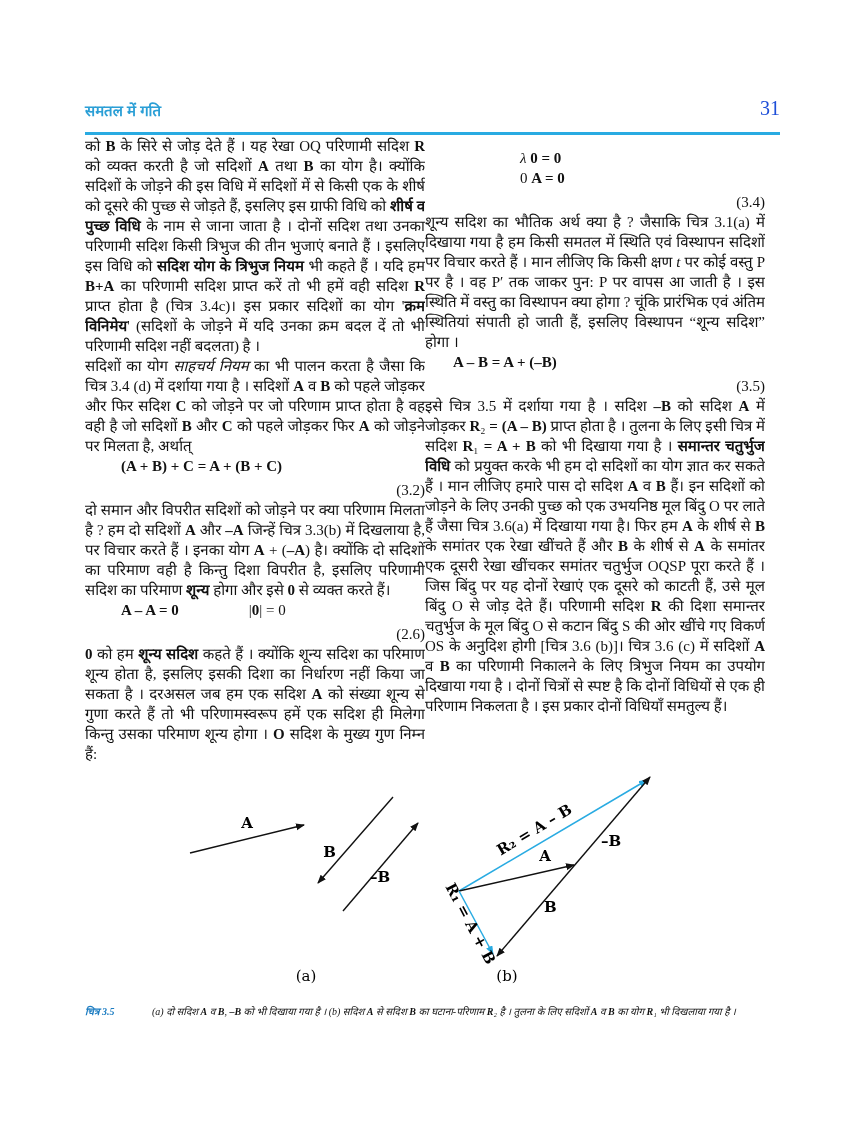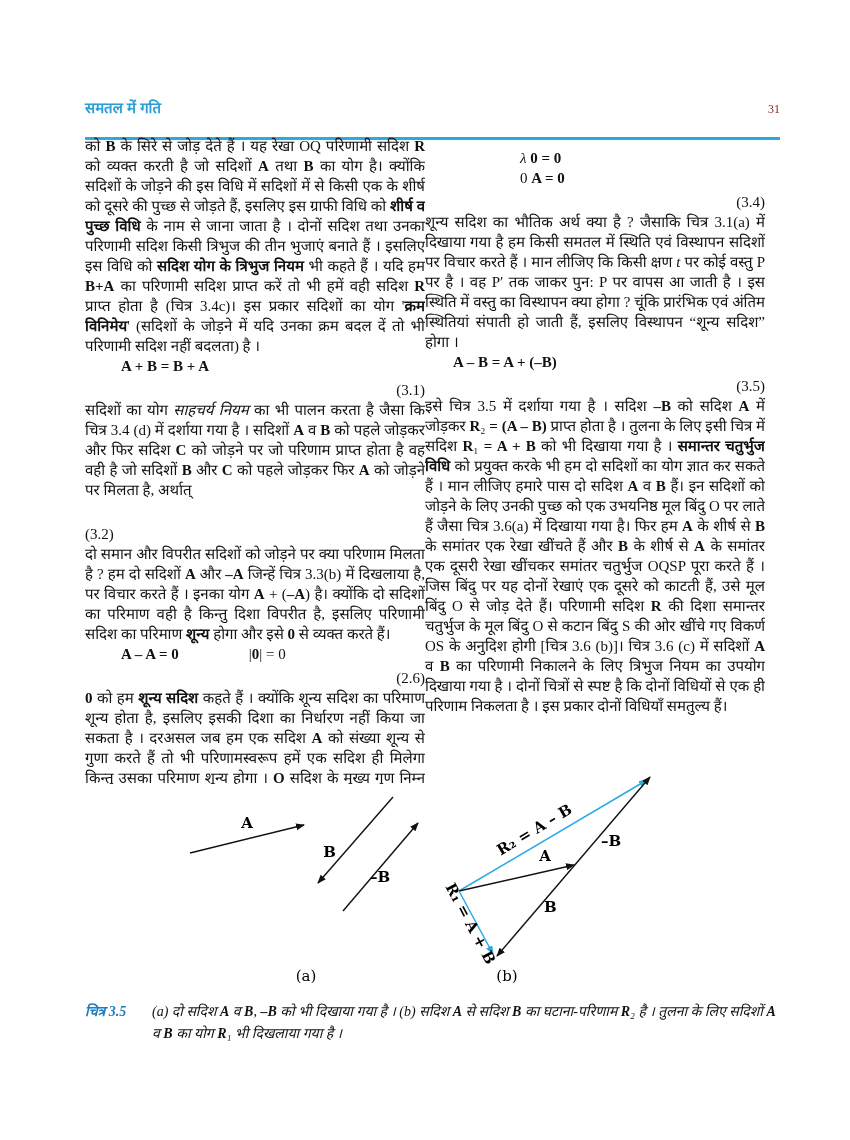--- a/index.html
+++ b/index.html
@@ -4,66 +4,63 @@
 <style>
   html,body{margin:0;padding:0;background:#e8e8e8;}
   .page{
     position:relative;width:850px;height:1140px;background:#ffffff;margin:0 auto;
     font-family:"Liberation Serif","DejaVu Serif",serif;color:#111;overflow:hidden;
   }
   
   .header{
     position:absolute;left:85px;top:97px;width:695px;
     display:flex;justify-content:space-between;align-items:flex-end;
-    border-bottom:3px solid #29abe2;padding-bottom:20px;
+    border-bottom:3px solid #29abe2;padding-bottom:12px;
   }
   .header .title{color:#2b9fd6;font-weight:bold;font-size:15px;font-family:"Liberation Sans","DejaVu Sans",sans-serif;}
-  .header .pnum{color:#7f1d1d;font-size:12px;}
+  .header .pnum{color:#1d4ed8;font-size:20px;}
   
   .content{position:absolute;left:85px;top:136px;width:695px;display:flex;}
   .col{width:340px;height:648px;overflow:hidden;text-align:justify;font-size:15px;line-height:20px;}
   .para{margin:0;}
   .para b{font-weight:bold;}
   .eqrow{display:flex;justify-content:space-between;line-height:20px;white-space:nowrap;}
   .eqc span{display:inline-block;}
   .eqc span + span{margin-left:70px;}
   .eqn{text-align:right;margin-top:24px;}
   
   .figure{position:absolute;left:85px;top:770px;width:695px;height:230px;}
   .figure svg{display:block;}
   .veclabel{font-weight:bold;font-size:15px;font-family:"DejaVu Serif","Liberation Serif",serif;}
   .panelcap{font-size:15px;font-family:"DejaVu Serif","Liberation Serif",serif;}
   
   .figcaption{
     position:absolute;left:85px;top:1001px;width:700px;display:flex;
-    font-style:italic;font-size:14px;line-height:22px;
+    font-style:italic;font-size:10px;line-height:22px;align-items:center;
   }
   .figlabel{color:#1d7dc2;font-weight:bold;width:67px;flex:none;font-style:italic;}
   .figtext{flex:1;}
   .figtext b{font-weight:bold;}
 </style>
 </head>
 <body>
 
 <div class="page">
 
   <div class="header">
     <span class="title">समतल में गति</span>
     <span class="pnum">31</span>
   </div>
 
   <div class="content">
     <div class="col">
         <div class="para">को <b>B</b> के सिरे से जोड़ देते हैं । यह रेखा OQ परिणामी सदिश <b>R</b> को व्यक्त करती है जो सदिशों <b>A</b> तथा <b>B</b> का योग है। क्योंकि सदिशों के जोड़ने की इस विधि में सदिशों में से किसी एक के शीर्ष को दूसरे की पुच्छ से जोड़ते हैं, इसलिए इस ग्राफी विधि को <b>शीर्ष व पुच्छ विधि</b> के नाम से जाना जाता है । दोनों सदिश तथा उनका परिणामी सदिश किसी त्रिभुज की तीन भुजाएं बनाते हैं । इसलिए इस विधि को <b>सदिश योग के त्रिभुज नियम</b> भी कहते हैं । यदि हम <b>B+A</b> का परिणामी सदिश प्राप्त करें तो भी हमें वही सदिश <b>R</b> प्राप्त होता है (चित्र 3.4c)। इस प्रकार सदिशों का योग '<b>क्रम विनिमेय</b>' (सदिशों के जोड़ने में यदि उनका क्रम बदल दें तो भी परिणामी सदिश नहीं बदलता) है ।</div>
-        <div class="eqrow">
-          <span class="eqc" style="padding-left: 36px;"><span><b>A + B = B + A</b></span></span>
-          <span class="eqn">(3.1)</span>
-        </div>
         <div class="para">सदिशों का योग <i>साहचर्य नियम</i> का भी पालन करता है जैसा कि चित्र 3.4 (d) में दर्शाया गया है । सदिशों <b>A</b> व <b>B</b> को पहले जोड़कर और फिर सदिश <b>C</b> को जोड़ने पर जो परिणाम प्राप्त होता है वह वही है जो सदिशों <b>B</b> और <b>C</b> को पहले जोड़कर फिर <b>A</b> को जोड़ने पर मिलता है, अर्थात्</div>
         <div class="eqrow">
+          <span class="eqc" style="padding-left: 36px;"><span><b>(A + B) + C = A  + (B + C)</b></span></span>
           <span class="eqn">(3.2)</span>
         </div>
         <div class="para">दो समान और विपरीत सदिशों को जोड़ने पर क्या परिणाम मिलता है ? हम  दो सदिशों <b>A</b> और <b>–A</b> जिन्हें चित्र 3.3(b) में दिखलाया है, पर विचार करते हैं । इनका योग <b>A</b> + (<b>–A</b>) है। क्योंकि दो सदिशों का परिमाण वही है किन्तु दिशा विपरीत है, इसलिए परिणामी सदिश का परिमाण <b>शून्य</b> होगा और इसे <b>0</b> से व्यक्त करते हैं।</div>
         <div class="eqrow">
           <span class="eqc" style="padding-left: 36px;"><span><b>A – A = 0</b></span><span>|<b>0</b>| = 0</span></span>
           <span class="eqn">(2.6)</span>
         </div>
         <div class="para"><b>0</b> को हम <b>शून्य सदिश</b> कहते हैं । क्योंकि शून्य सदिश का परिमाण शून्य होता है, इसलिए इसकी दिशा का निर्धारण नहीं किया जा सकता है । दरअसल जब हम एक सदिश <b>A</b> को संख्या शून्य से गुणा करते हैं तो भी परिणामस्वरूप हमें एक सदिश ही मिलेगा किन्तु उसका परिमाण शून्य होगा । <b>O</b> सदिश के मुख्य गुण निम्न हैं:</div>
       </div>
     <div class="col">

